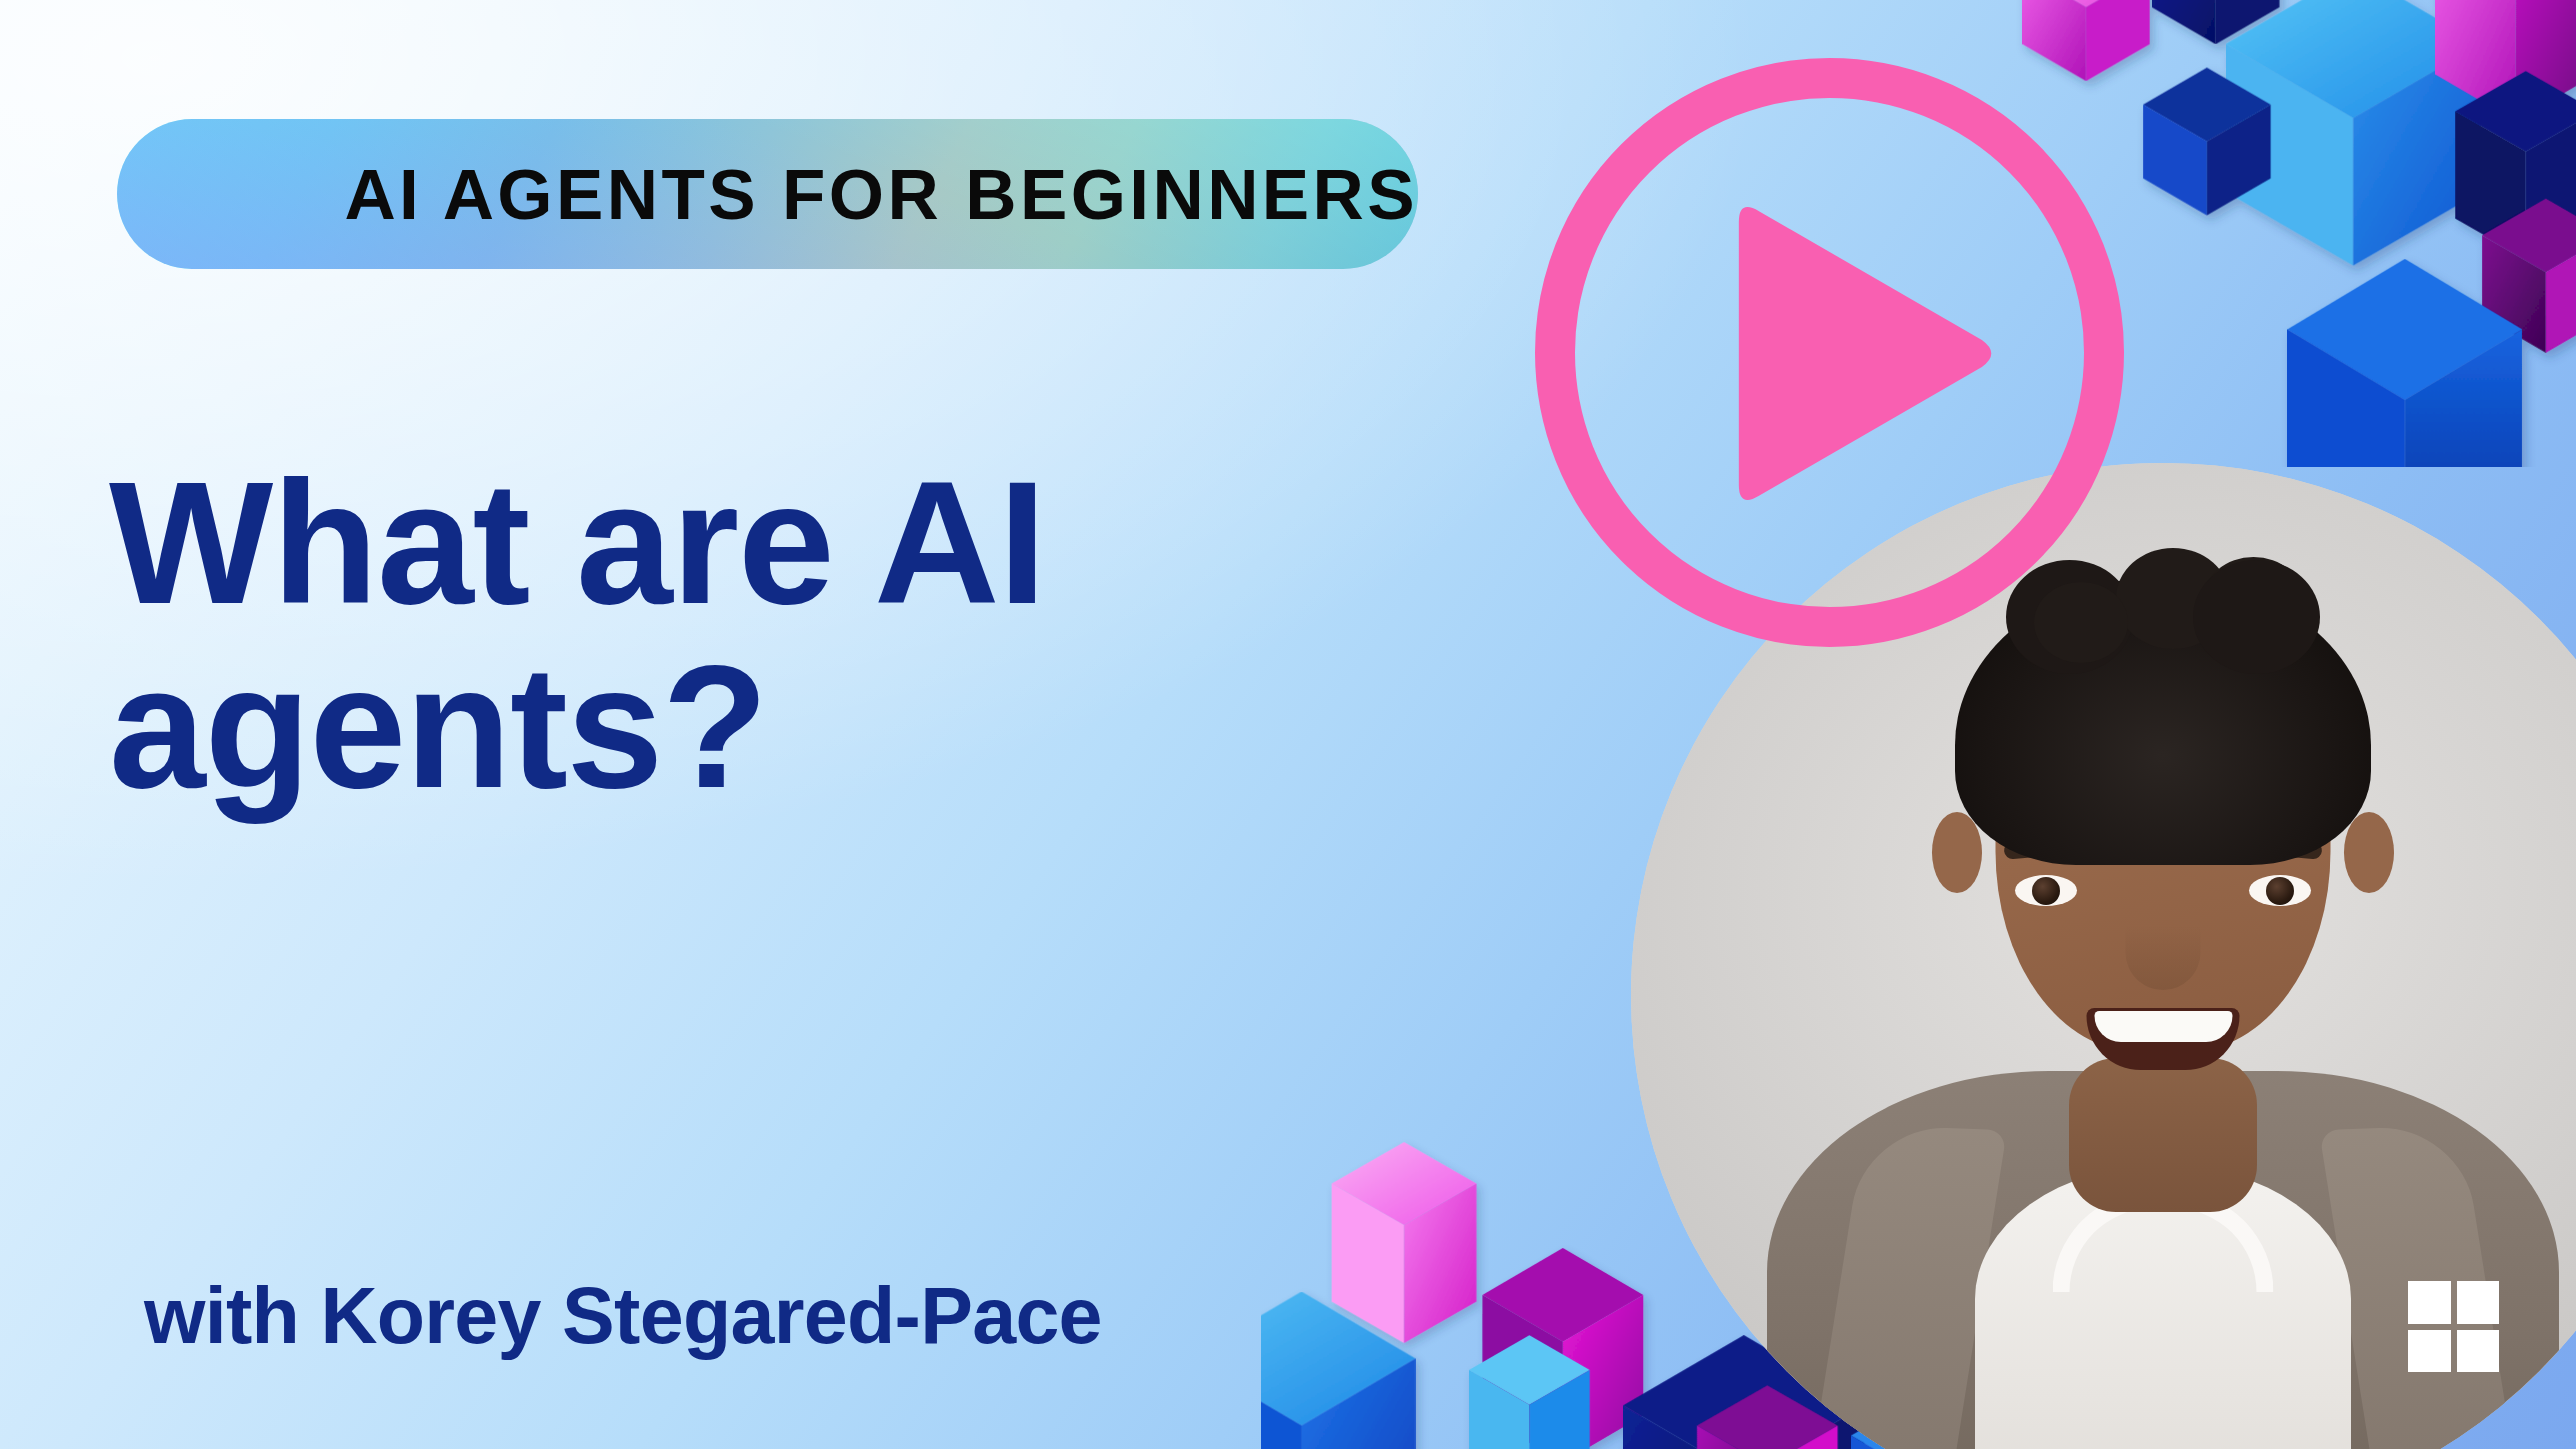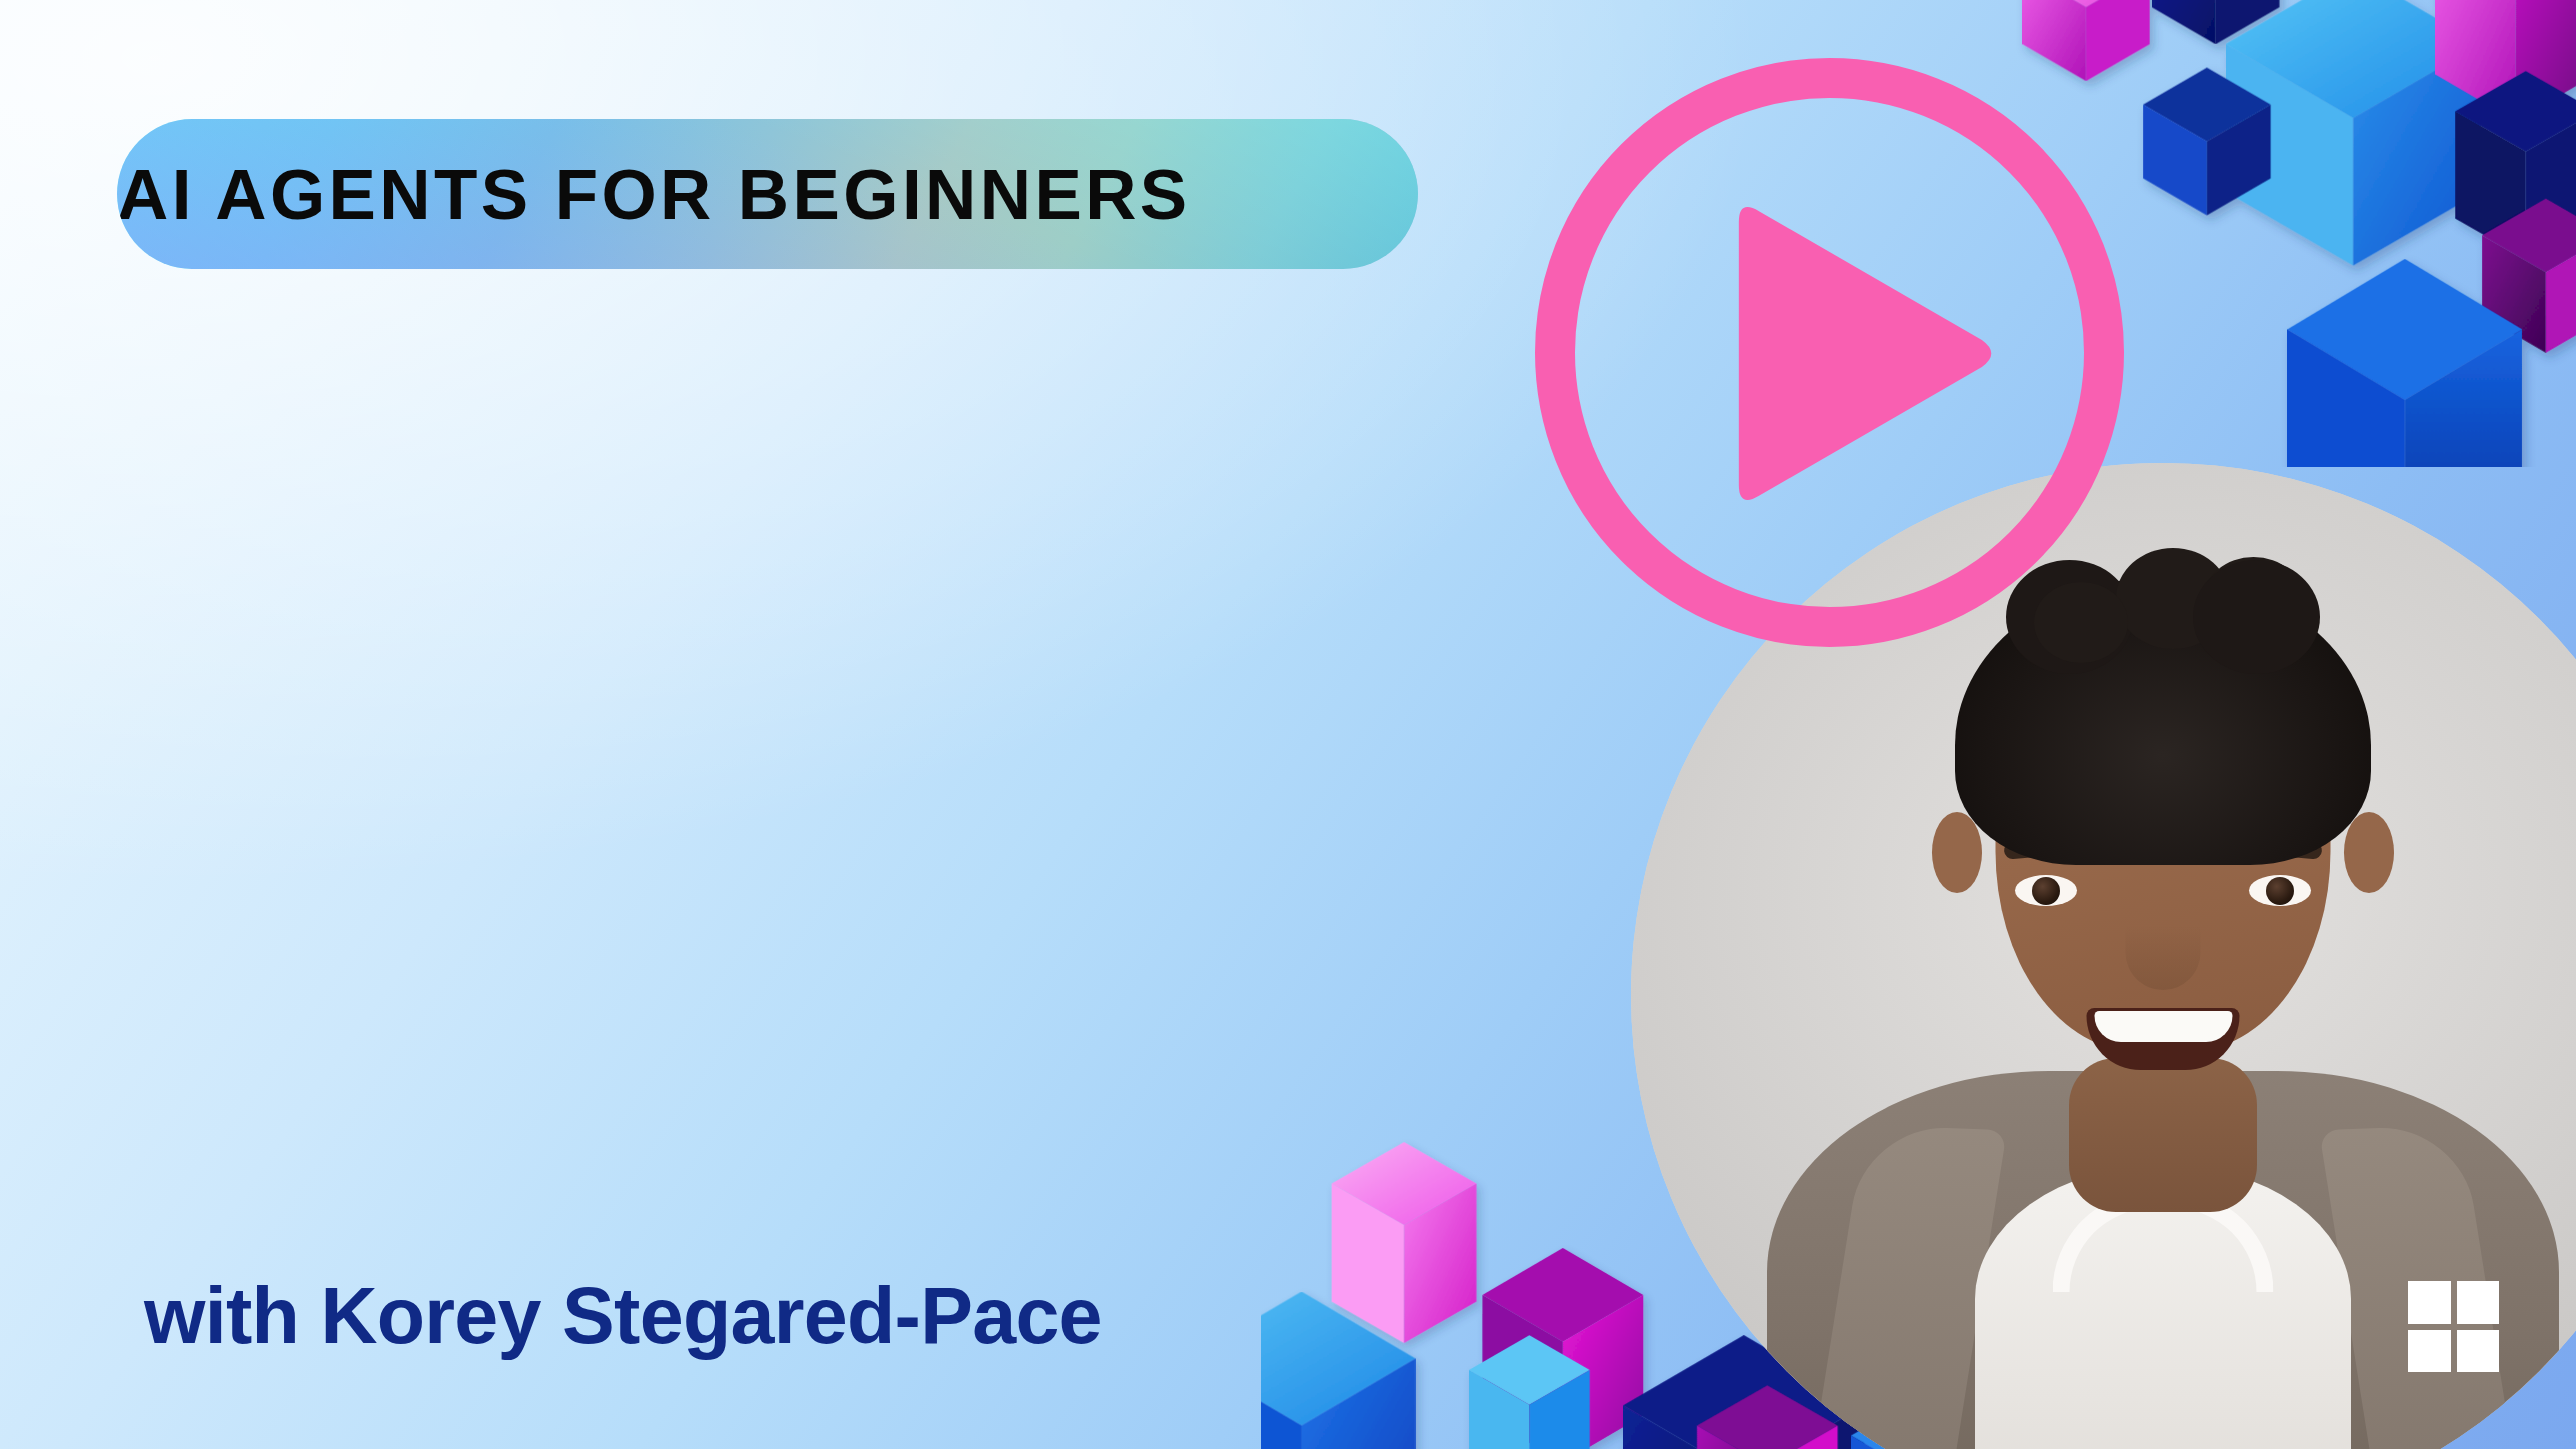--- a/index.html
+++ b/index.html
@@ -168,21 +168,21 @@
     border-radius:75px;
     background:linear-gradient(118deg,
         #67D9F5 0%,
         #6ACFF2 16%,
         #76C2E8 32%,
         #8FC5D8 48%,
         #A7C9C6 62%,
         #9DCEC7 74%,
         #7FC9D4 88%,
         #63BED6 100%);
-    display:flex;align-items:center;justify-content:flex-start;
+    display:flex;align-items:center;justify-content:flex-end;
     overflow:hidden;
   }
   .badge:after{
     content:"";position:absolute;inset:0;border-radius:75px;
     background:linear-gradient(200deg, rgba(120,255,255,.30) 0%, rgba(255,255,255,0) 40%, rgba(150,140,255,.42) 100%);
     pointer-events:none;
   }
   .badge-label{
     position:relative;z-index:2;
     color:#0A0A0A;
@@ -448,20 +448,24 @@
   <div class="play-tri">
     <svg width="282" height="309" viewBox="0 0 420 460" xmlns="http://www.w3.org/2000/svg">
       <path d="M34 34 Q34 0 64 18 L396 210 Q424 230 396 250 L64 442 Q34 460 34 426 Z" fill="#F95FB1"></path>
     </svg>
   </div>
 
   <div class="badge">
     <span class="badge-label">AI AGENTS FOR BEGINNERS</span>
   </div>
 
+  <h1 class="headline">
+    <span class="hl-line">What are AI</span>
+    <span class="hl-line">agents?</span>
+  </h1>
 
   <div class="presenter">with Korey Stegared-Pace</div>
 
   <div class="ms-logo">
     <span></span>
     <span></span>
     <span></span>
     <span></span>
   </div>
 

